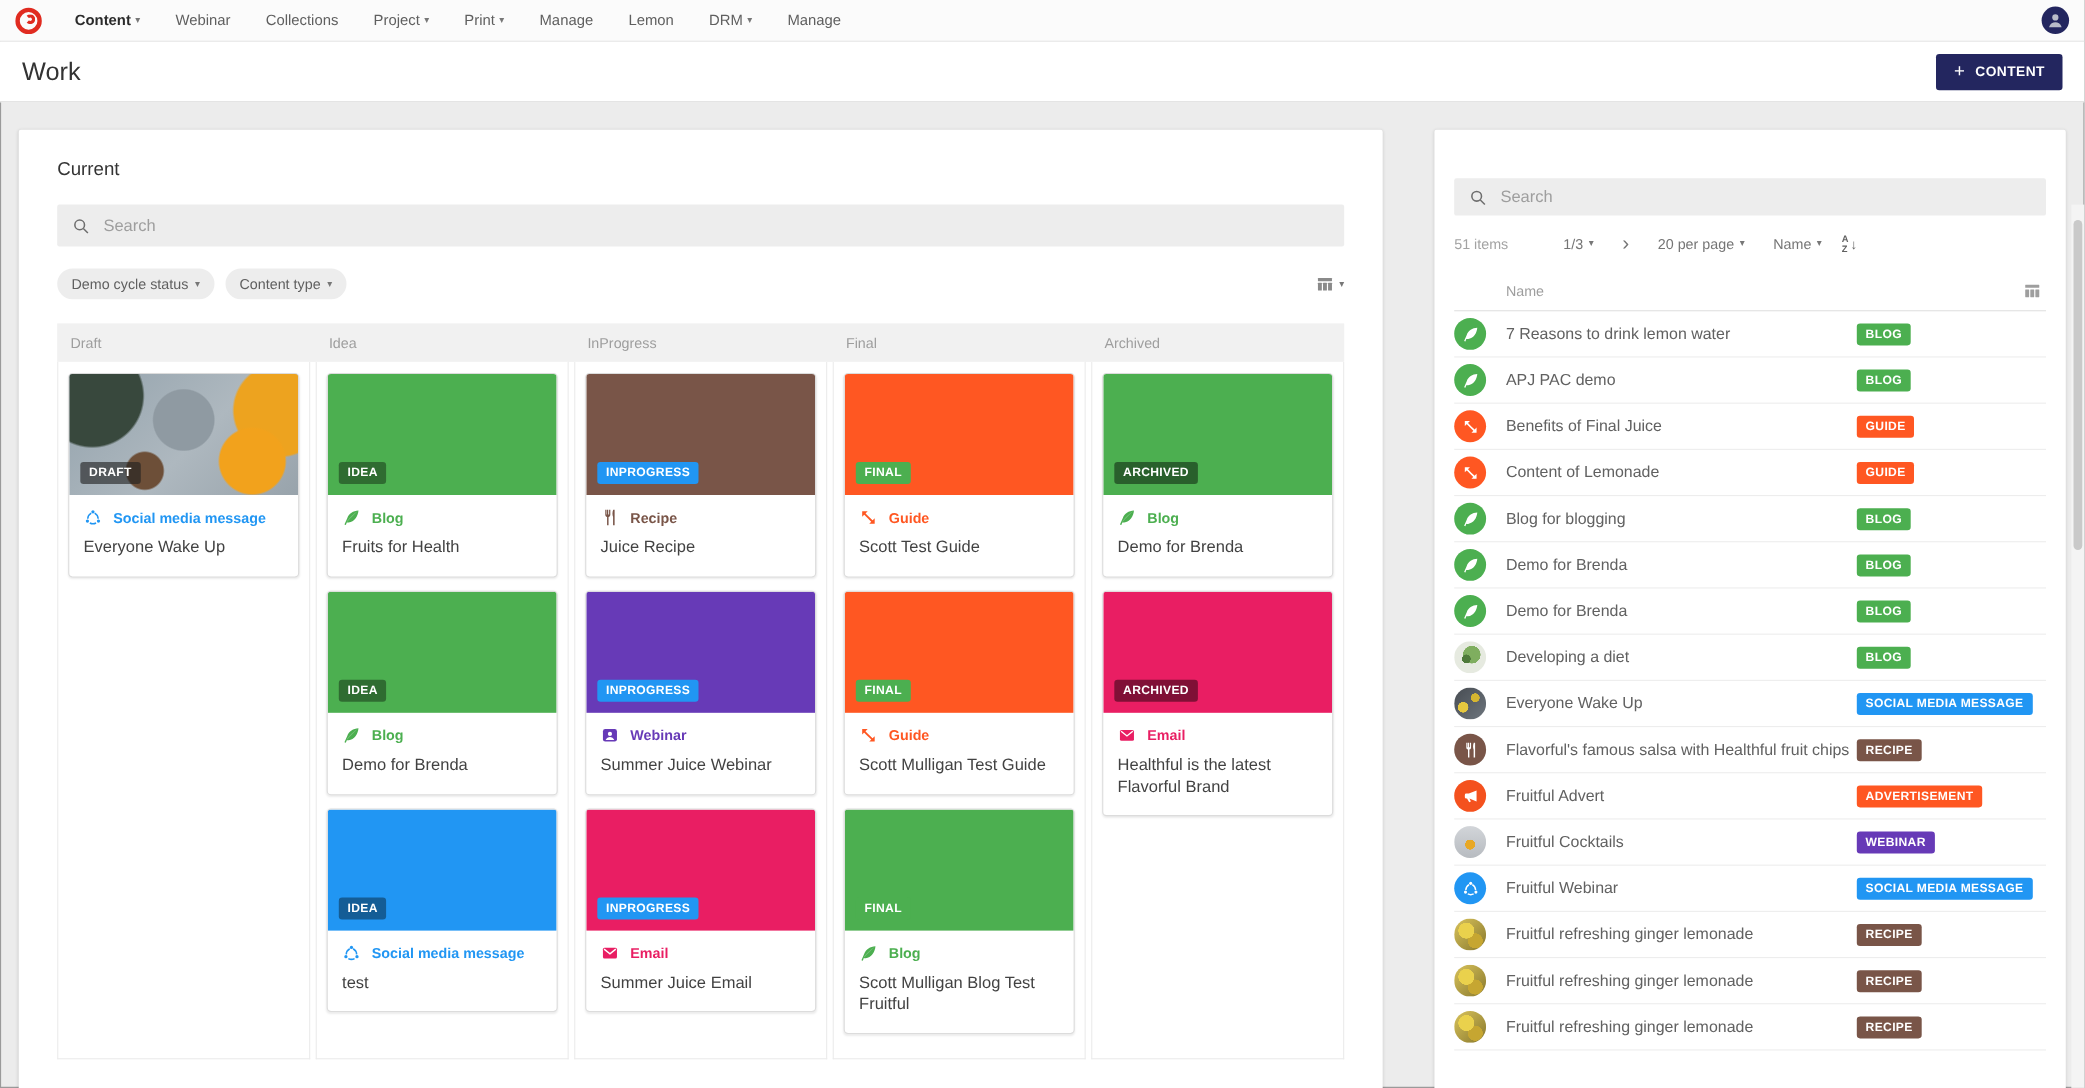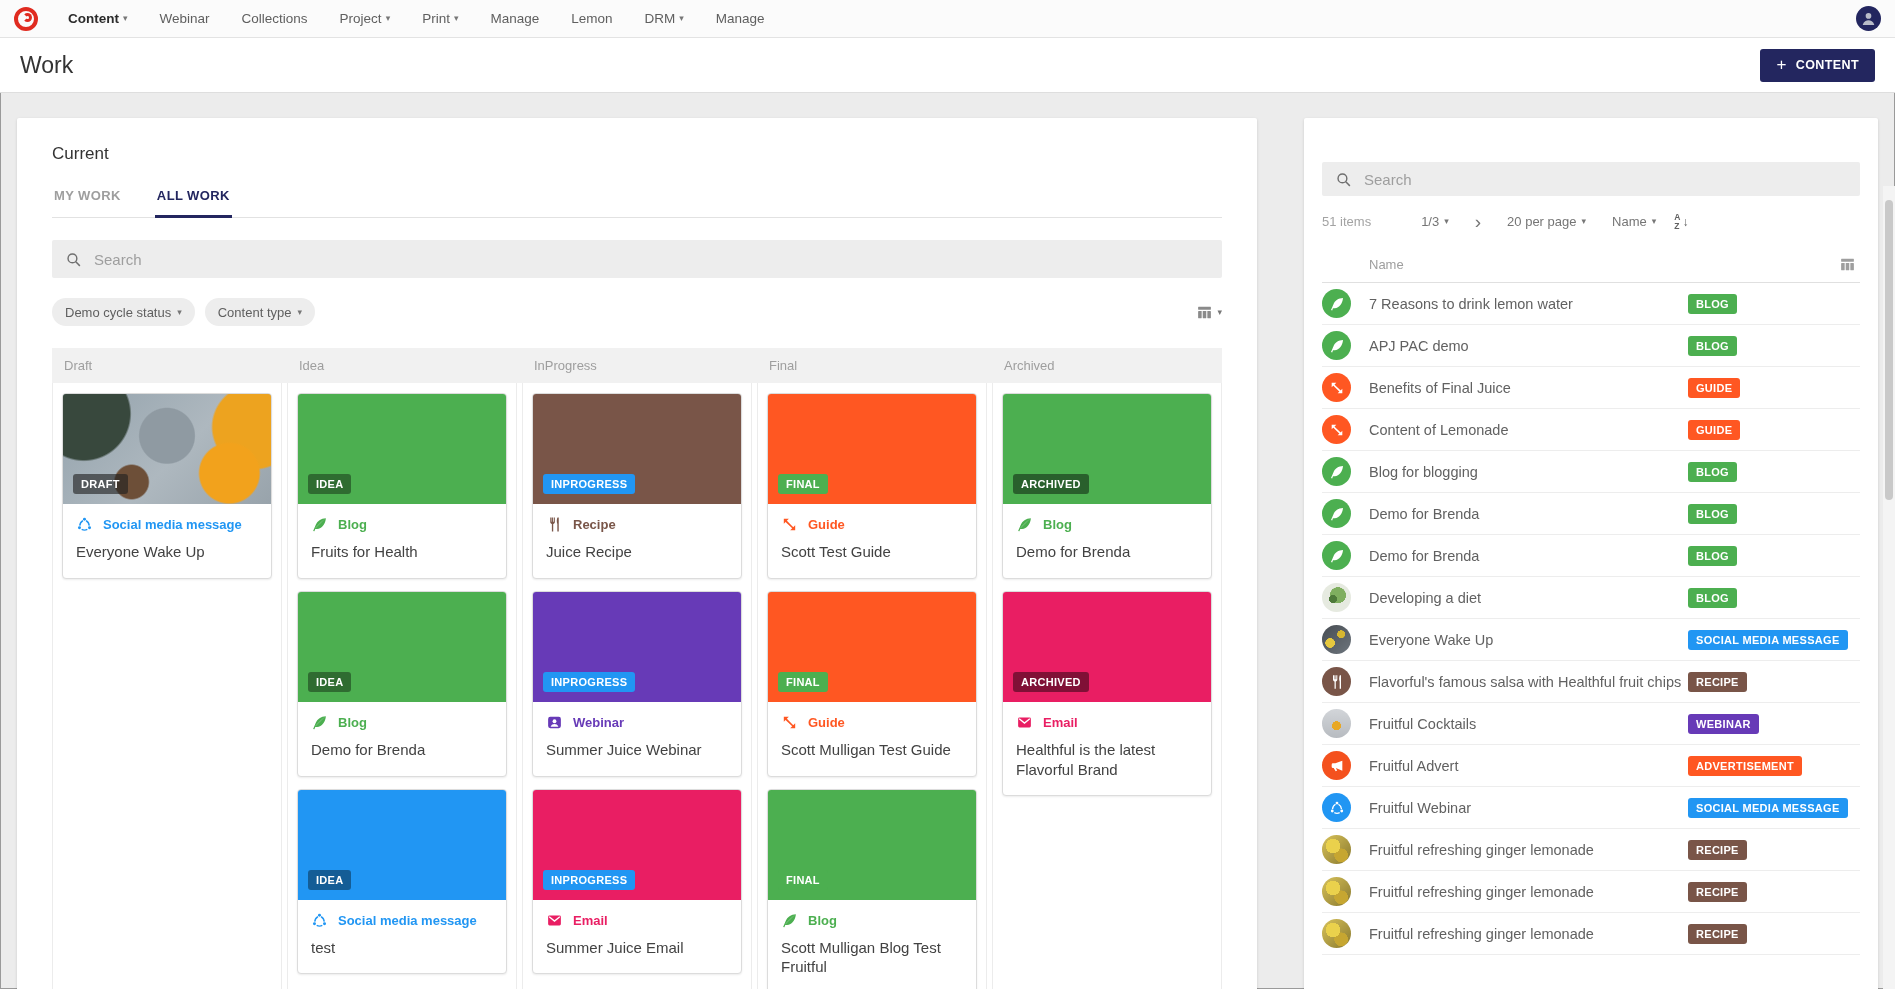--- a/index.html
+++ b/index.html
@@ -161,24 +161,20 @@
     <span class="plus">+</span>
     <span>CONTENT</span>
   </button>
 </div>
 
 <div class="content-area">
 
   <div class="panel panel-left">
     <div class="panel-title">Current</div>
 
-    <div class="tabs">
-      <div class="tab">MY WORK</div>
-      <div class="tab active">ALL WORK</div>
-    </div>
 
     <div class="searchbar">
       <span class="ic-slot" style="display: inline-block; width: 17px; height: 17px;">
           <svg viewBox="0 0 24 24" fill="none" stroke="currentColor" stroke-width="2" style="width: 100%; height: 100%; display: block;">
             <circle cx="10.5" cy="10.5" r="6.2"></circle>
             <path d="M15.2 15.2 21 21"></path>
           </svg>
         </span>
       <input type="text" placeholder="Search" style="">
     </div>
@@ -600,34 +596,34 @@
               <svg viewBox="0 0 24 24" fill="currentColor">
                 <path d="M6 2v6.3c0 1.6 1 2.6 2.3 2.9V22h1.9V11.2C11.5 10.9 12.5 9.9 12.5 8.3V2h-1.6v6H9.8V2H8.2v6H7.6V2H6z"></path>
                 <path d="M16.2 2c-1.2 2.8-1.3 6.6-.2 9.4V22h2V2h-1.8z"></path>
               </svg>
             </span>
           </div>
           <span class="rname">Flavorful's famous salsa with Healthful fruit chips</span>
           <span class="rbadge-cell"><span class="rbadge" style="background: rgb(121, 85, 72);">RECIPE</span></span>
         </div>
         <div class="trow">
+          <div class="row-ic" style="background: rgb(244, 81, 30);">
+            <span style="display: inline-flex; width: 16px; height: 16px; color: rgb(255, 255, 255);">
+              <svg viewBox="0 0 24 24" fill="currentColor">
+                <path d="M20 4 9.5 8H6a2 2 0 0 0-2 2v3a2 2 0 0 0 2 2h1l3 5 2.2-1.1L10.3 15l9.7 4z"></path>
+              </svg>
+            </span>
+          </div>
+          <span class="rname">Fruitful Advert</span>
+          <span class="rbadge-cell"><span class="rbadge" style="background: rgb(255, 87, 34);">ADVERTISEMENT</span></span>
+        </div>
+        <div class="trow">
           <div class="row-ic photo-cocktail"></div>
           <span class="rname">Fruitful Cocktails</span>
           <span class="rbadge-cell"><span class="rbadge" style="background: rgb(103, 58, 183);">WEBINAR</span></span>
-        </div>
-        <div class="trow">
-          <div class="row-ic" style="background: rgb(244, 81, 30);">
-            <span style="display: inline-flex; width: 16px; height: 16px; color: rgb(255, 255, 255);">
-              <svg viewBox="0 0 24 24" fill="currentColor">
-                <path d="M20 4 9.5 8H6a2 2 0 0 0-2 2v3a2 2 0 0 0 2 2h1l3 5 2.2-1.1L10.3 15l9.7 4z"></path>
-              </svg>
-            </span>
-          </div>
-          <span class="rname">Fruitful Advert</span>
-          <span class="rbadge-cell"><span class="rbadge" style="background: rgb(255, 87, 34);">ADVERTISEMENT</span></span>
         </div>
         <div class="trow">
           <div class="row-ic" style="background: rgb(33, 150, 243);">
             <span style="display: inline-flex; width: 16px; height: 16px; color: rgb(255, 255, 255);">
               <svg viewBox="0 0 24 24" fill="none" stroke="currentColor" stroke-width="2">
                 <circle cx="12" cy="4.6" r="2.1" fill="currentColor" stroke="none"></circle>
                 <circle cx="4.9" cy="16.5" r="2.1" fill="currentColor" stroke="none"></circle>
                 <circle cx="19.1" cy="16.5" r="2.1" fill="currentColor" stroke="none"></circle>
                 <path d="M9.8 6.4A9 9 0 0 0 5.3 13.6"></path>
                 <path d="M14.2 6.4a9 9 0 0 1 4.5 7.2"></path>

